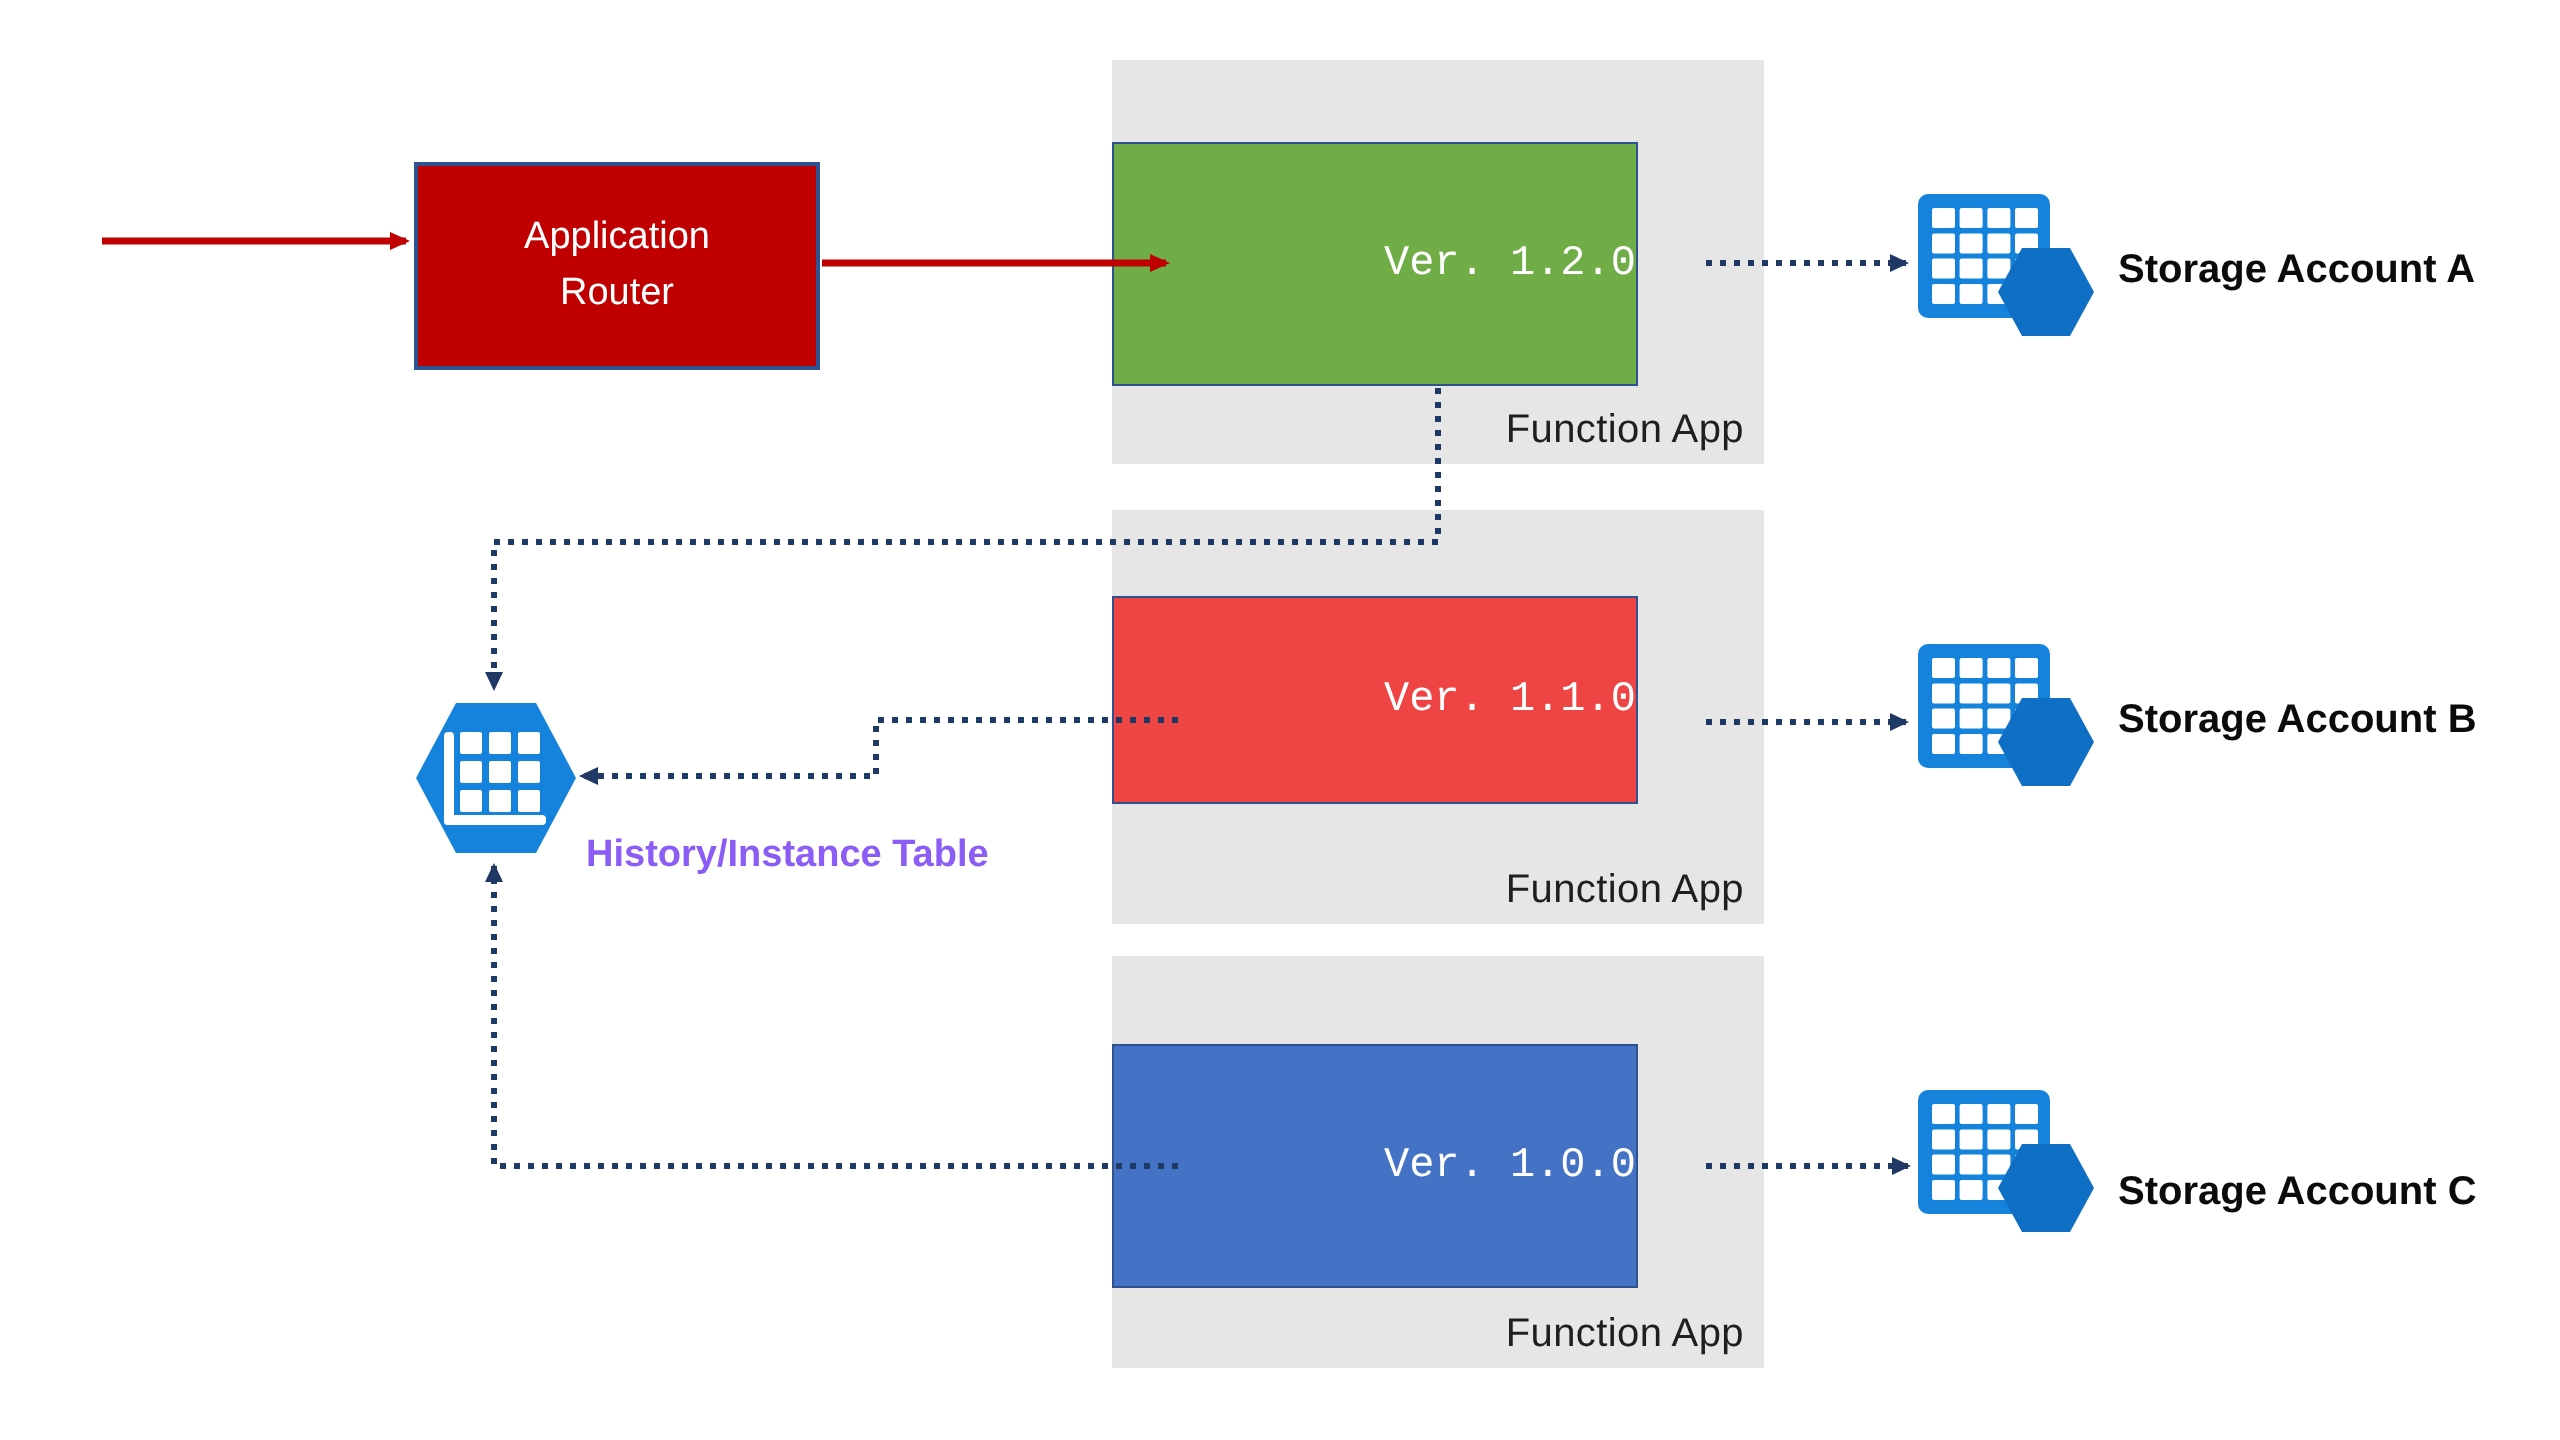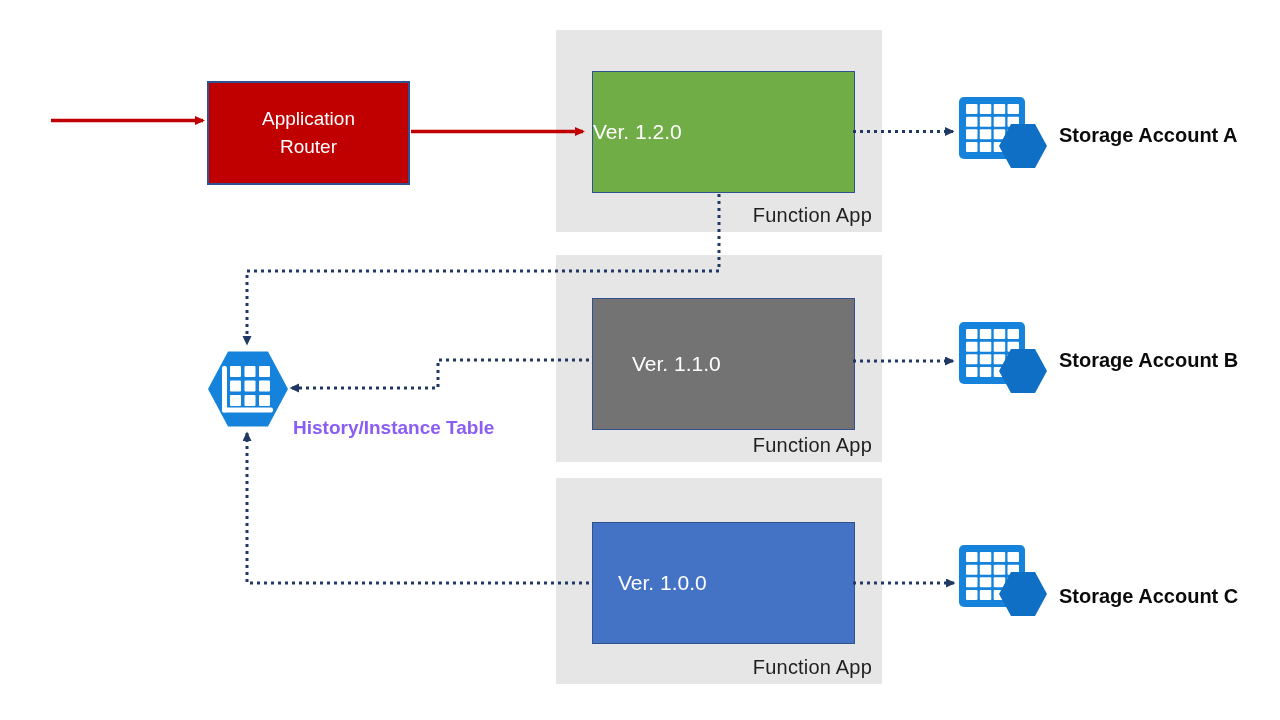--- a/index.html
+++ b/index.html
@@ -19,26 +19,26 @@
   }
   
   .router{
     position:absolute;left:207px;top:81px;width:203px;height:104px;
     background:#C00000;border:2px solid #2E5395;box-sizing:border-box;
     display:flex;align-items:center;justify-content:center;text-align:center;
     color:#ffffff;font-size:19px;line-height:1.45;white-space:pre-line;
   }
   
   .vbox{
-    position:absolute;left:592px;width:263px;border:1.5px solid #2F528F;box-sizing:border-box;
-    display:flex;align-items:center;justify-content:flex-start;
-    color:#ffffff;font-size:21px;
+    position:absolute;left:556px;width:263px;border:1.5px solid #2F528F;box-sizing:border-box;
+    display:flex;align-items:center;justify-content:flex-end;
+    color:#ffffff;font-size:21px;font-family:Liberation Mono, monospace;
   }
   .vbox-green{top:71px;height:122px;background:#70AD47;}
-  .vbox-blue1{top:298px;height:132px;background:#737373;padding-left:39px;}
+  .vbox-blue1{top:298px;height:104px;background:#ef4444;padding-left:39px;}
   .vbox-blue2{top:522px;height:122px;background:#4472C4;padding-left:25px;}
   
   .stor-label{
     position:absolute;left:1059px;width:220px;font-size:20px;font-weight:bold;color:#0b0b0b;
   }
   .sl-a{top:124px;} .sl-b{top:349px;} .sl-c{top:585px;}
   .hist-label{
     position:absolute;left:293px;top:417px;width:230px;font-size:19px;font-weight:bold;color:#8b5cf6;
   }
   .overlay{position:absolute;left:0;top:0;pointer-events:none;}

